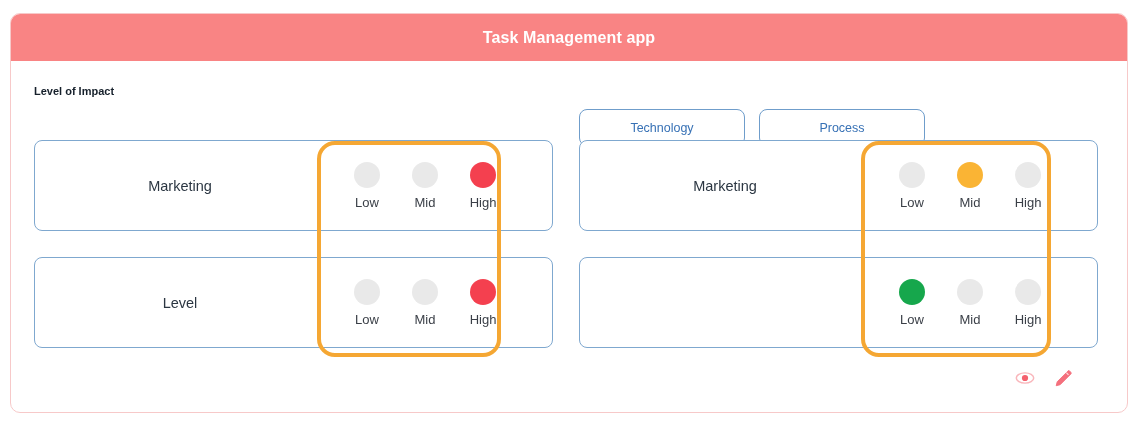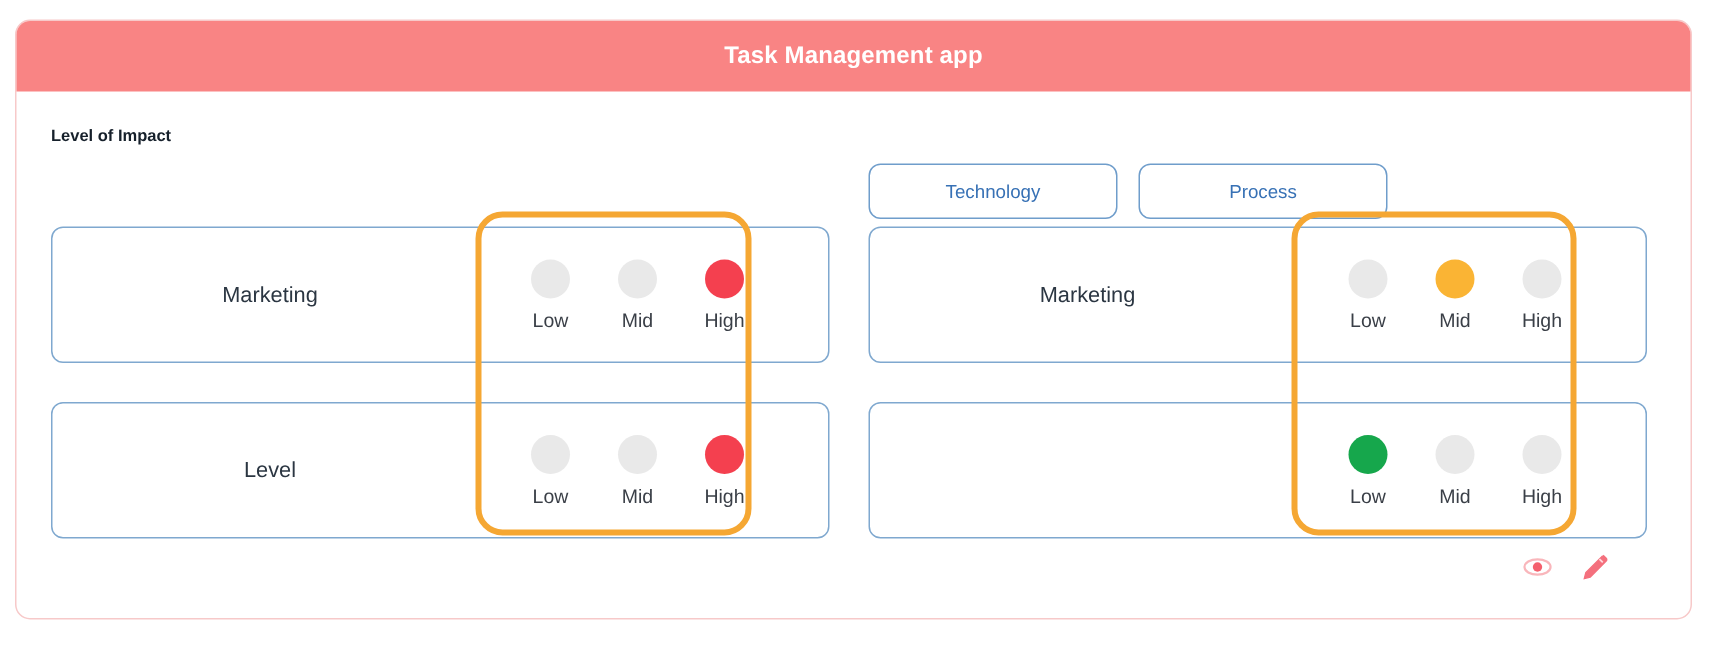--- a/index.html
+++ b/index.html
@@ -76,21 +76,21 @@
     font-size: 12.5px;
     display: flex;
     align-items: center;
     justify-content: center;
     cursor: pointer;
   }
 
   .card-grid {
     position: absolute;
     left: 23px;
-    top: 137px;
+    top: 126px;
     width: 1073px;
     display: grid;
     grid-template-columns: 519px 519px;
     grid-template-rows: 91px 91px;
     column-gap: 26px;
     row-gap: 26px;
   }
 
   .impact-card {
     position: relative;

